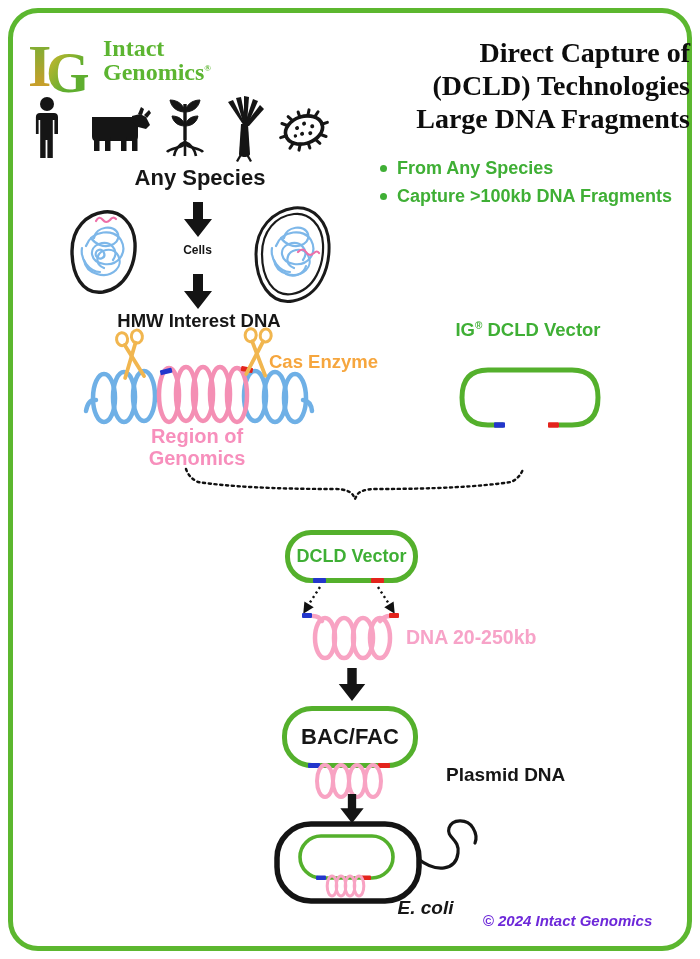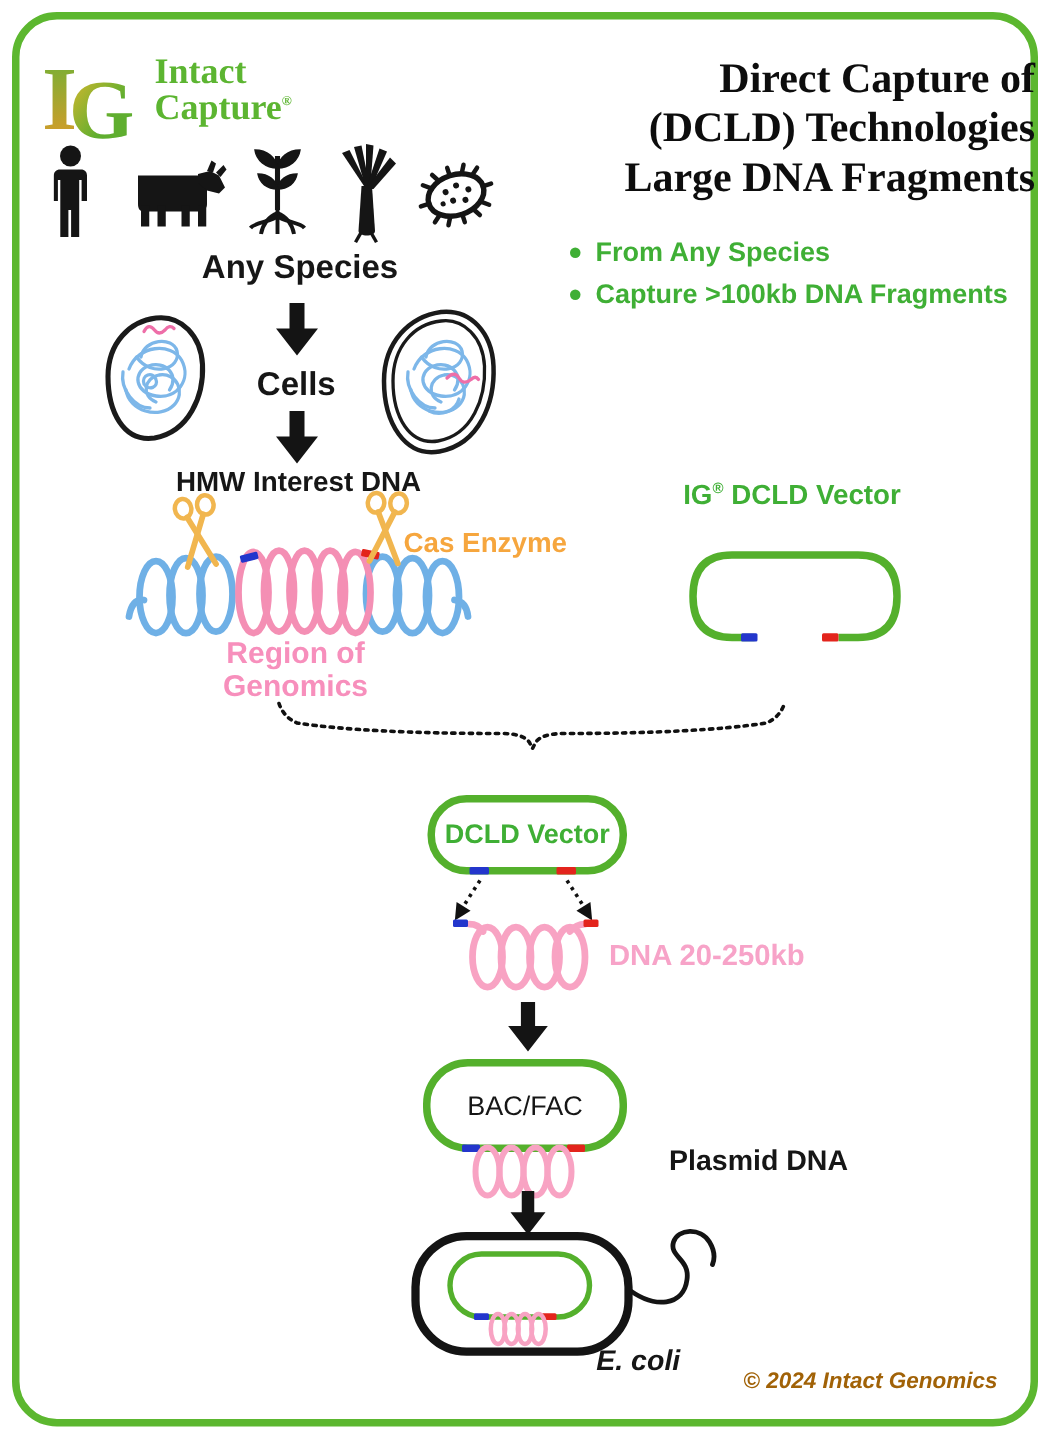--- a/index.html
+++ b/index.html
@@ -20,22 +20,22 @@
          font-family:"Liberation Serif",serif;font-weight:700;color:#0d0d0d;
          font-size:28px;line-height:1.18;}
   .bullets{position:absolute;left:380px;top:158px;width:310px;}
   .bullet-row{display:flex;align-items:flex-start;margin-bottom:7px;}
   .bullet-dot{width:7px;height:7px;border-radius:50%;background:#3faf35;
               margin:7px 10px 0 0;flex:0 0 auto;}
   .bullet-text{color:#3faf35;font-weight:700;font-size:18px;line-height:1.15;}
   
   .green{color:#3faf35;} .orange{color:#f6a63e;} .pink{color:#f78fbc;}
   .pink-light{color:#f7a3c8;} .italic{font-style:italic;}
-  .copyright{position:absolute;left:470px;top:912px;width:195px;text-align:right;
-             color:#a16207;font-weight:700;font-style:italic;font-size:15px;}
+  .copyright{position:absolute;left:470px;top:912px;width:195px;text-align:center;
+             color:#6d28d9;font-weight:700;font-style:italic;font-size:15px;}
   
   .vbox{position:absolute;box-sizing:border-box;border:5px solid #54b02c;
         border-radius:28px;background:#fff;display:flex;align-items:center;
         justify-content:center;}
   .tick{position:absolute;height:5px;border-radius:1px;}
   .tick.blue{background:#2336cc;} .tick.red{background:#e3241c;}
   svg{position:absolute;overflow:visible;}
 </style>
 </head>
 <body>
@@ -51,21 +51,21 @@
     <linearGradient id="gG" x1="0" y1="0" x2="1" y2="1">
       <stop offset="0" stop-color="#e8b92e"></stop>
         <stop offset="0.6" stop-color="#5fae2f"></stop>
     </linearGradient>
   </defs>
   <text x="2" y="56" font-family="Liberation Serif, serif" font-weight="bold" font-size="60" fill="url(#gI)">I</text>
   <text x="20" y="62" font-family="Liberation Serif, serif" font-weight="bold" font-size="56" fill="url(#gG)">G</text>
 </svg>
 <div class="logo-name">
   <div>Intact</div>
-  <div><span>Capture</span><sup>®</sup></div>
+  <div><span>Genomics</span><sup>®</sup></div>
 </div>
 
 <div class="title">
   <div>Direct Capture of</div>
   <div>(DCLD) Technologies</div>
   <div>Large DNA Fragments</div>
 </div>
 <div class="bullets">
   <div class="bullet-row">
     <span class="bullet-dot"></span>
@@ -162,21 +162,21 @@
   <path d="M38,4 C55,2 68,16 69,35 C70,56 60,80 37,84 C16,87 6,66 6,43 C6,20 21,6 38,4 Z" fill="none" stroke="#1a1a1a" stroke-width="3.4"></path>
   <g fill="none" stroke="#7db7e9" stroke-width="2.2" stroke-linecap="round">
     <path d="M20,38 C26,22 48,20 55,32 C62,45 52,58 38,56 C24,54 22,40 33,36 C44,32 54,42 47,52"></path>
     <path d="M18,52 C20,66 40,72 50,62 C58,54 52,40 40,42 C30,44 28,56 38,60"></path>
     <path d="M25,30 C35,44 55,38 52,26 C49,16 30,18 28,30"></path>
     <path d="M30,48 c-2,-6 6,-9 8,-3 c2,5 -5,8 -8,3"></path>
     <path d="M16,40 C14,52 24,64 34,64"></path>
   </g>
   <path d="M30,13 q3,-6 7,-1 q3,4 7,0 q3,-4 6,-1" fill="none" stroke="#ee6ea8" stroke-width="2.2" stroke-linecap="round"></path>
 </svg>
-<div class="lbl center" style="left:155px;top:244px;width:85px;font-size:22px;">Cells</div>
+<div class="lbl center" style="left:155px;top:244px;width:85px;font-size:12px;">Cells</div>
 <svg style="left:248px;top:204px;" width="90" height="102" viewBox="0 0 90 102">
   <path d="M46,4 C66,2 80,18 81,40 C82,64 72,92 45,97 C22,101 8,78 8,50 C8,24 25,7 46,4 Z" fill="none" stroke="#1a1a1a" stroke-width="3"></path>
   <path d="M46,10 C61,8 74,21 75,40 C76,61 67,86 44,90 C25,93 14,74 14,50 C14,27 28,12 46,10 Z" fill="none" stroke="#1a1a1a" stroke-width="2.2"></path>
   <g fill="none" stroke="#7db7e9" stroke-width="2.2" stroke-linecap="round">
     <path d="M28,42 C34,26 56,24 63,36 C70,49 60,62 46,60 C32,58 30,44 41,40 C52,36 62,46 55,56"></path>
     <path d="M26,56 C28,70 48,76 58,66 C66,58 60,44 48,46 C38,48 36,60 46,64"></path>
     <path d="M33,34 C43,48 63,42 60,30 C57,20 38,22 36,34"></path>
     <path d="M24,44 C22,56 32,68 42,68"></path>
     <path d="M38,70 c8,4 18,0 20,-8"></path>
   </g>
@@ -268,21 +268,21 @@
   <rect x="0" y="2" width="10" height="5" rx="1" fill="#2336cc"></rect>
   <rect x="87" y="2" width="10" height="5" rx="1" fill="#e3241c"></rect>
 </svg>
 <div class="lbl pink-light" style="left:406px;top:627px;font-size:19.5px;">DNA 20-250kb</div>
 
 <svg style="left:337px;top:668px;" width="30" height="34" viewBox="0 0 30 36">
   <polygon points="10,0 20,0 20,17 29,17 15,35 1,17 10,17" fill="#141414"></polygon>
 </svg>
 
 <div class="vbox" style="left:282px;top:706px;width:136px;height:62px;border-radius:30px;">
-  <span style="font-weight:400;font-size:18px;color:#161616;">BAC/FAC</span>
+  <span style="font-weight:700;font-size:22px;color:#161616;">BAC/FAC</span>
   <span class="tick blue" style="left:21px;bottom:-5px;width:12px;"></span>
   <span class="tick red" style="left:91px;bottom:-5px;width:12px;"></span>
 </div>
 <svg style="left:314px;top:762px;" width="70" height="38" viewBox="0 0 70 38">
   <g fill="none" stroke="#f8a3c3" stroke-width="4" stroke-linecap="round">
     <ellipse cx="11" cy="19" rx="8" ry="16"></ellipse>
     <ellipse cx="27" cy="19" rx="8" ry="16"></ellipse>
     <ellipse cx="43" cy="19" rx="8" ry="16"></ellipse>
     <ellipse cx="59" cy="19" rx="8" ry="16"></ellipse>
   </g>

